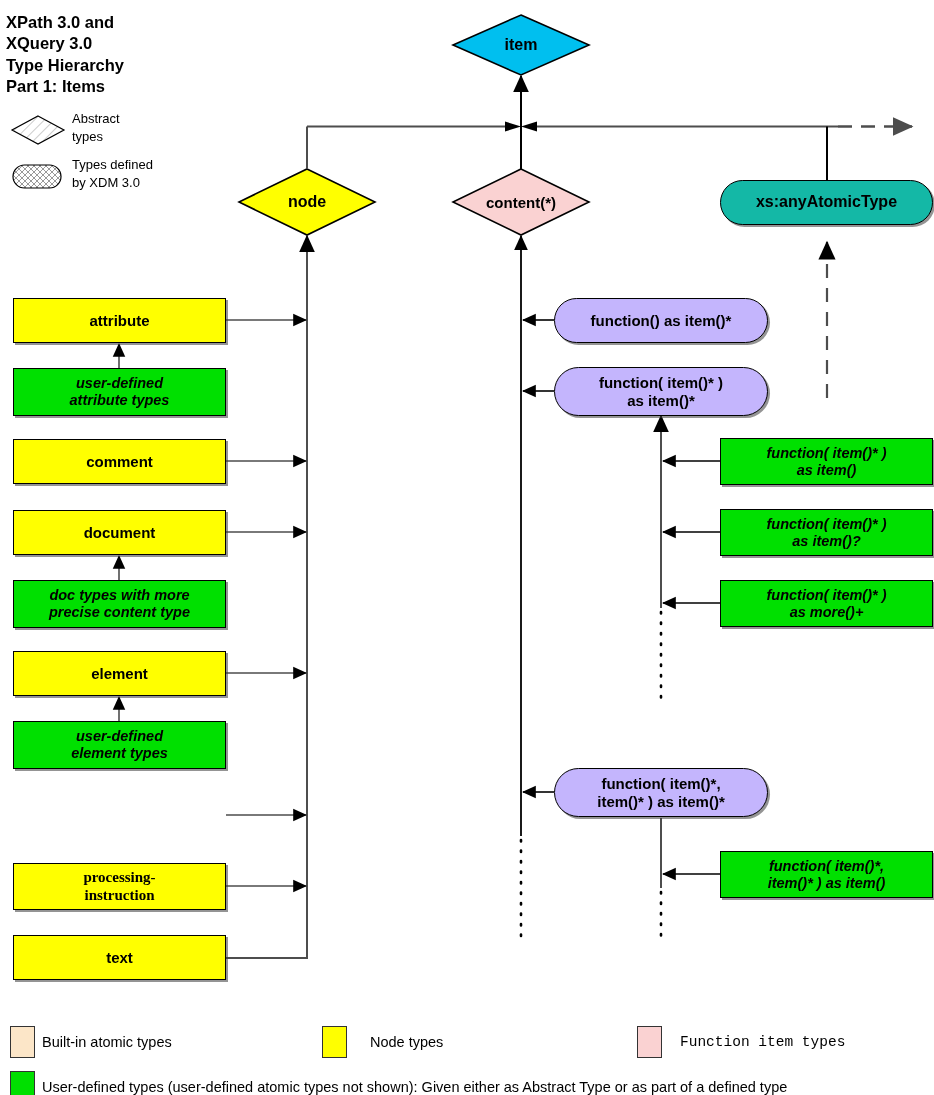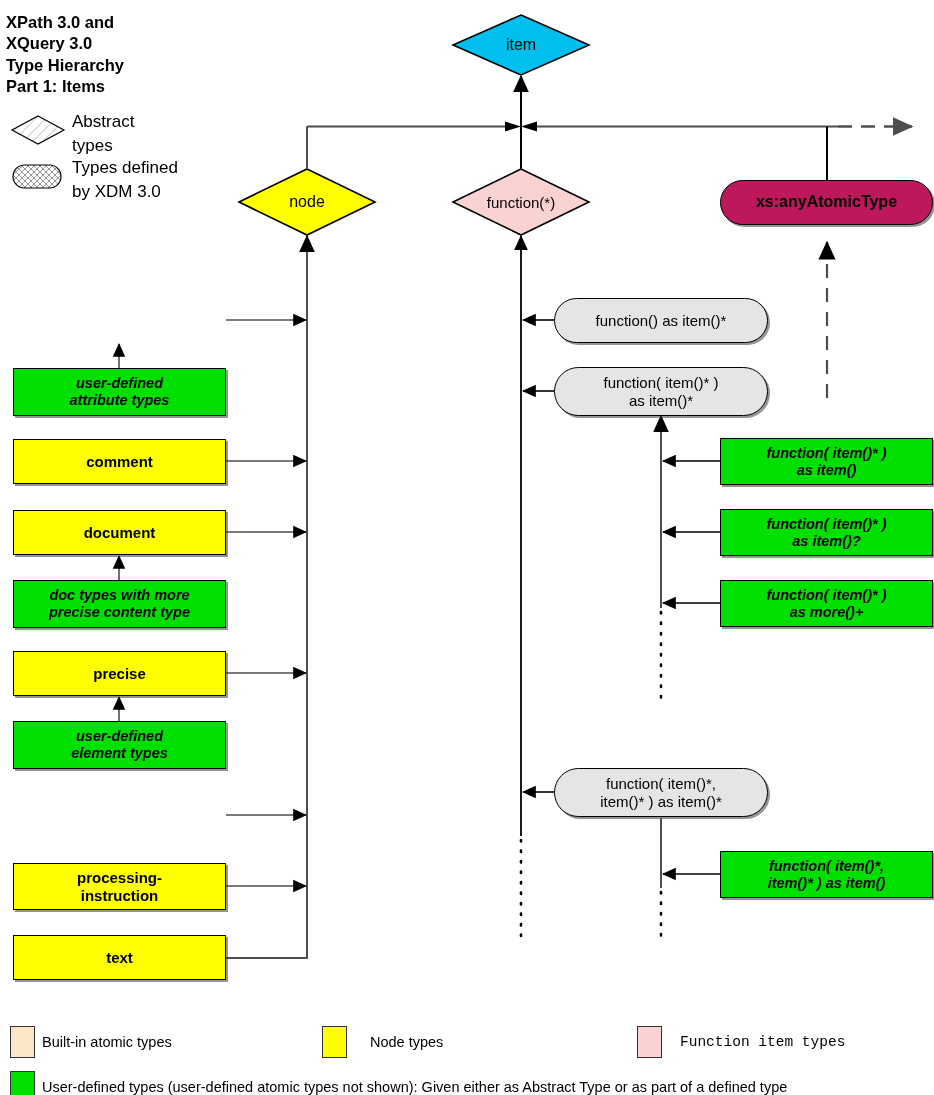--- a/index.html
+++ b/index.html
@@ -15,46 +15,46 @@
     position:absolute;left:6px;top:4px;width:220px;
     font-size:16.5px;font-weight:bold;line-height:1.30;
     letter-spacing:0px;
   }
   .title div{white-space:nowrap;}
 
   
   .keywrap{position:absolute;left:10px;top:104px;width:220px;}
   .keyrow{position:relative;height:46px;}
   .keytext{
-    position:absolute;left:62px;top:-2px;font-size:17px;line-height:1.42;
+    position:absolute;left:62px;top:-2px;font-size:13px;line-height:1.42;
     white-space:nowrap;
   }
   .keyshape{position:absolute;left:0px;top:2px;}
 
   
   .box{
     position:absolute;box-sizing:border-box;
     display:flex;align-items:center;justify-content:center;
     text-align:center;line-height:1.15;
     border:1px solid #000;
     box-shadow:2px 2px 0 rgba(60,60,60,.55);
   }
   .box span{display:block;width:100%;}
   .yellow{background:#ffff00;font-weight:bold;font-size:15px;}
   .green{background:#00e000;font-weight:bold;font-style:italic;font-size:14.5px;}
-  .pink-r{background:#e5e5e5;font-weight:normal;font-size:15px;border-radius:999px;}
-  .tan-r{background:#be185d;font-weight:bold;font-size:16px;border-radius:999px;}
+  .pink-r{background:#c4b5fd;font-weight:bold;font-size:15px;border-radius:999px;}
+  .tan-r{background:#14b8a6;font-weight:bold;font-size:16px;border-radius:999px;}
 
   
   .diamond{position:absolute;}
   .diamond svg{display:block;overflow:visible;}
   .diamond .dlabel{
     position:absolute;left:0;top:0;width:100%;height:100%;
     display:flex;align-items:center;justify-content:center;
-    font-weight:normal;font-size:16px;pointer-events:none;
+    font-weight:bold;font-size:16px;pointer-events:none;
   }
 
   
   #wires{position:absolute;left:0;top:0;width:934px;height:1095px;}
 
   
   .legend-sw{
     position:absolute;width:25px;height:32px;border:1px solid #333;
     box-sizing:border-box;
   }
@@ -184,27 +184,30 @@
     <svg width="138" height="68" viewBox="0 0 138 68">
       <polygon points="69,1 137,34 69,67 1,34" fill="#ffff00" stroke="#000" stroke-width="1.6"></polygon>
     </svg>
     <div class="dlabel">node</div>
   </div>
 
   <div class="diamond" style="left:452px;top:160px;width:138px;height:68px;">
     <svg width="138" height="68" viewBox="0 0 138 68">
       <polygon points="69,1 137,34 69,67 1,34" fill="#fad2d2" stroke="#000" stroke-width="1.6"></polygon>
     </svg>
-    <div class="dlabel" style="font-size:15px;">function(*)</div>
+    <div class="dlabel" style="font-size:15px;">content(*)</div>
   </div>
 
   <div class="box tan-r" style="left:720px;top:172px;width:213px;height:45px;">
     <span>xs:anyAtomicType</span>
   </div>
 
+  <div class="box yellow" style="left:13px;top:290px;width:213px;height:45px;">
+    <span>attribute</span>
+  </div>
 
   <div class="box green" style="left:13px;top:360px;width:213px;height:48px;">
     <span>
       <span style="display:block">user-defined</span>
       <span style="display:block">attribute types</span>
     </span>
   </div>
 
   <div class="box yellow" style="left:13px;top:431px;width:213px;height:45px;">
     <span>comment</span>
@@ -215,32 +218,32 @@
   </div>
 
   <div class="box green" style="left:13px;top:572px;width:213px;height:48px;">
     <span>
       <span style="display:block">doc types with more</span>
       <span style="display:block">precise content type</span>
     </span>
   </div>
 
   <div class="box yellow" style="left:13px;top:643px;width:213px;height:45px;">
-    <span>precise</span>
+    <span>element</span>
   </div>
 
   <div class="box green" style="left:13px;top:713px;width:213px;height:48px;">
     <span>
       <span style="display:block">user-defined</span>
       <span style="display:block">element types</span>
     </span>
   </div>
 
 
-  <div class="box yellow" style="left:13px;top:855px;width:213px;height:47px;">
+  <div class="box yellow" style="left:13px;top:855px;width:213px;height:47px;font-family:Liberation Serif, serif;">
     <span>
       <span style="display:block">processing-</span>
       <span style="display:block">instruction</span>
     </span>
   </div>
 
   <div class="box yellow" style="left:13px;top:927px;width:213px;height:45px;text-align:center;">
     <span>text</span>
   </div>
 

